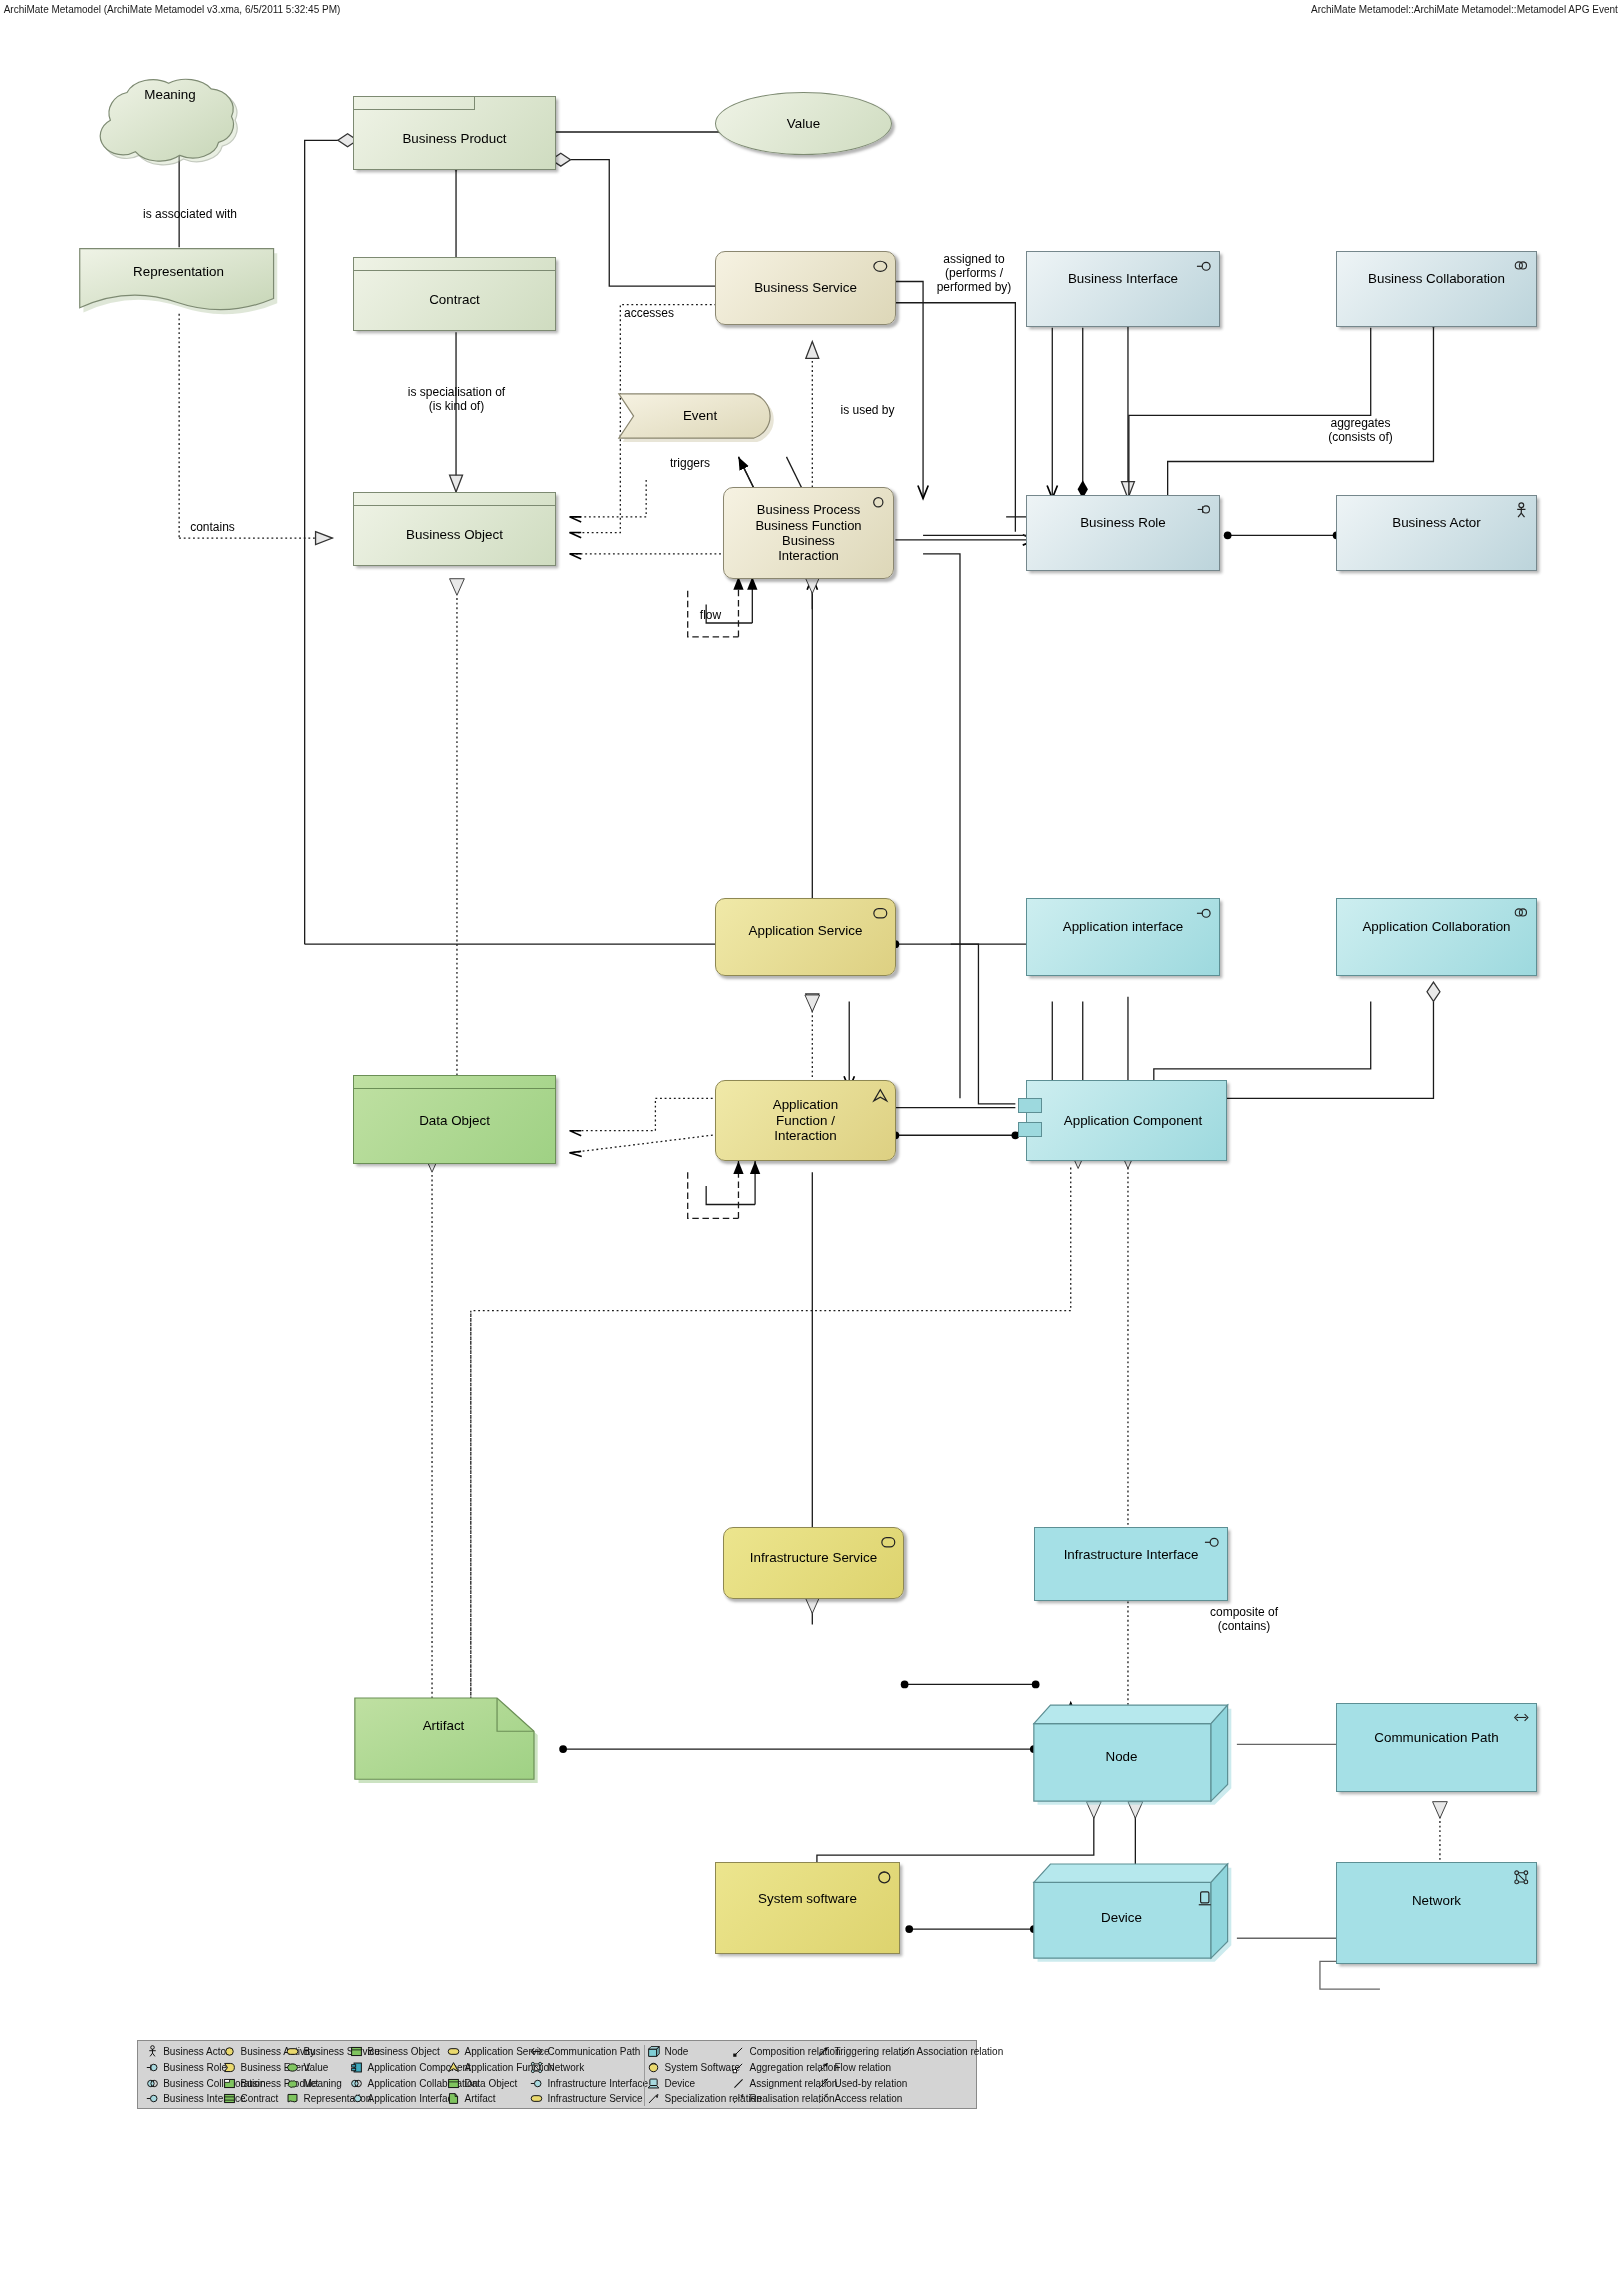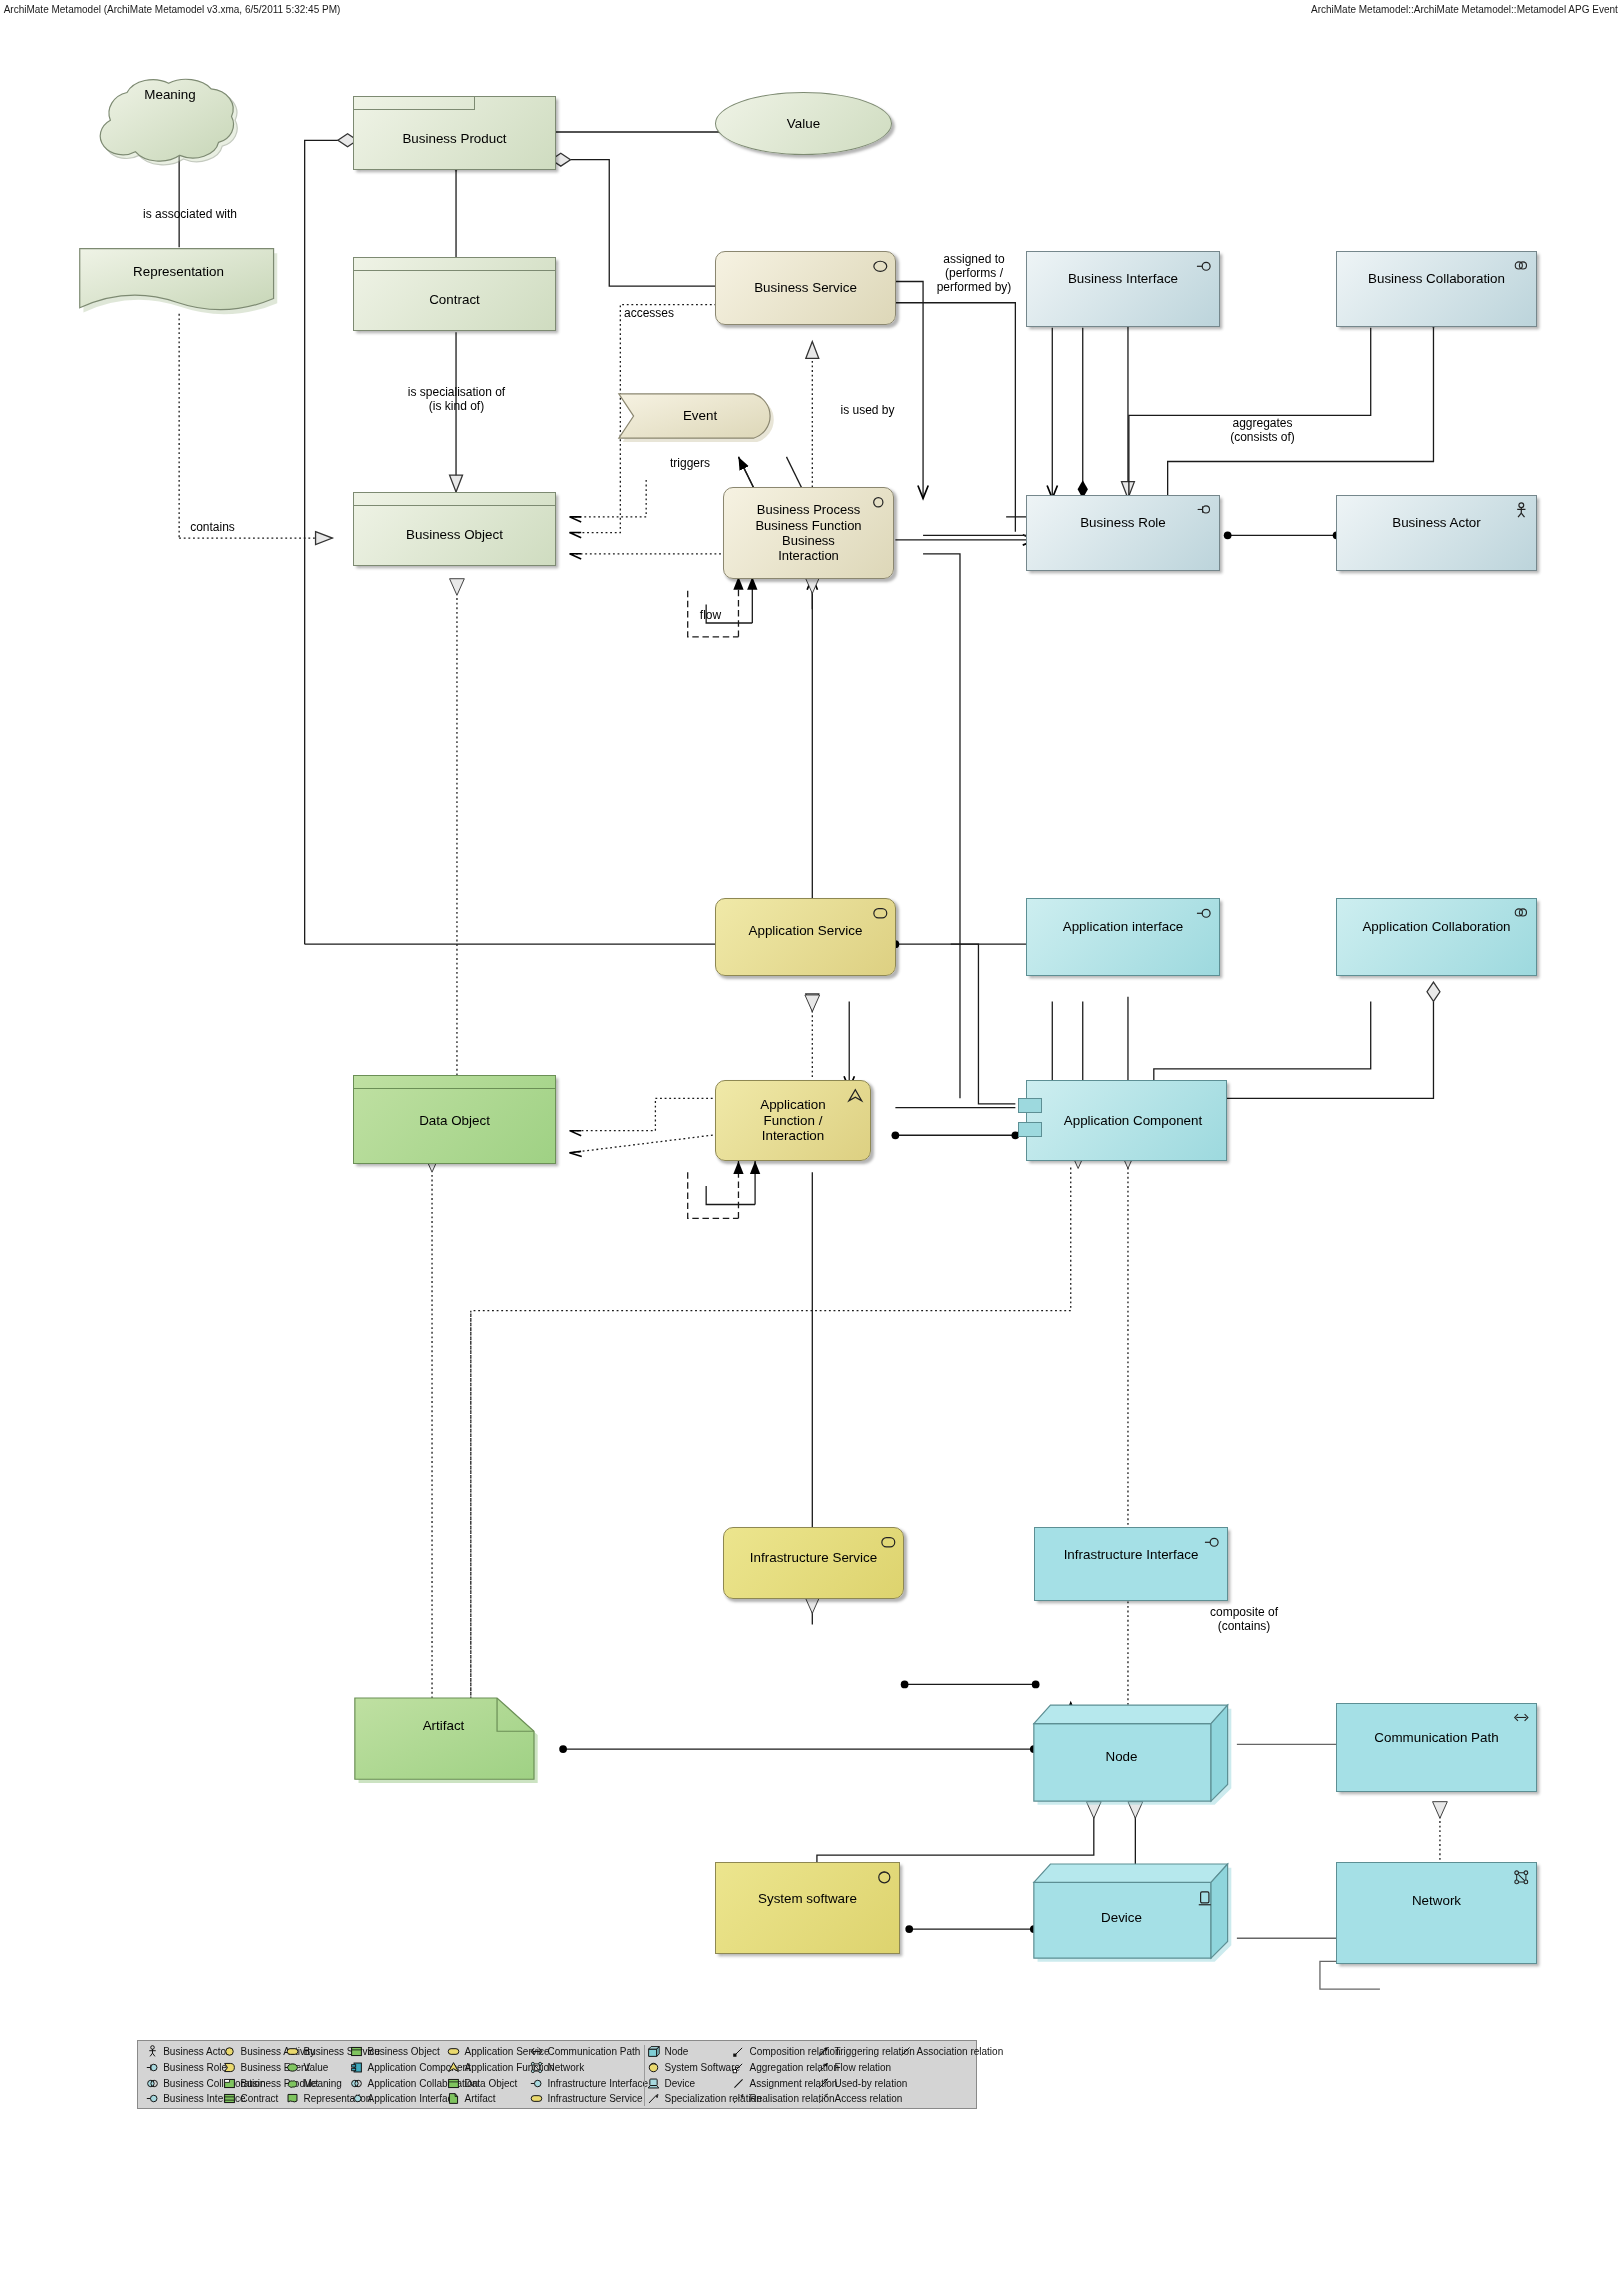--- a/index.html
+++ b/index.html
@@ -416,21 +416,21 @@
       <circle cx="12" cy="9" r="4.3" fill="none" stroke="#222" stroke-width="1.3"></circle>
         </svg>
   </span>
 </div>
 
 <div class="node p-appdata" style="left:353px;top:1075px;width:203px;height:89px;border-color:#6b8f56;">
   <span class="lbl" style="padding-top:3.7px;">Data Object</span>
   <div style="position:absolute;left:0;top:0;width:100%;height:13px;border-bottom:0.9px solid #6b8f56;box-sizing:border-box;"></div>
 </div>
 
-<div class="node p-appbeh rounded" style="left:715px;top:1080px;width:156px;height:81px;">
+<div class="node p-appbeh rounded" style="left:715px;top:1080px;width:181px;height:81px;">
   <span class="lbl" style="white-space:pre-line;">Application
 Function /
 Interaction</span>
   <span class="ic">
     <svg viewBox="0 0 18 18">
           <path d="M2,15 L9,3 L16,15 L9,11 z" fill="none" stroke="#222" stroke-width="1.3"></path>
         </svg>
   </span>
 </div>
 
@@ -543,21 +543,21 @@
 <div class="elabel" style="left:355px;top:386px;width:203px;white-space:pre-line;">is specialisation of
 (is kind of)</div>
 <div class="elabel" style="left:171px;top:521px;width:83px;">contains</div>
 <div class="elabel" style="left:598px;top:307px;width:102px;">accesses</div>
 <div class="elabel" style="left:900px;top:233px;width:148px;white-space:pre-line;margin-top:20px;">assigned to
 (performs /
 performed by)</div>
 <div class="elabel" style="left:812px;top:404px;width:111px;">is used by</div>
 <div class="elabel" style="left:653px;top:457px;width:74px;">triggers</div>
 <div class="elabel" style="left:683px;top:609px;width:55px;">flow</div>
-<div class="elabel" style="left:1170px;top:417px;width:185px;white-space:pre-line;">aggregates
+<div class="elabel" style="left:1268px;top:417px;width:185px;white-space:pre-line;">aggregates
 (consists of)</div>
 <div class="elabel" style="left:1161px;top:1606px;width:166px;white-space:pre-line;">composite of
 (contains)</div>
 
 </div>
 
 <div id="legend">
   <div class="lg-col" style="left:5.5px;width:131px;"></div>
   <div class="lg-col" style="left:138px;width:118px;"></div>
   <div class="lg-col" style="left:258px;width:111px;"></div>

